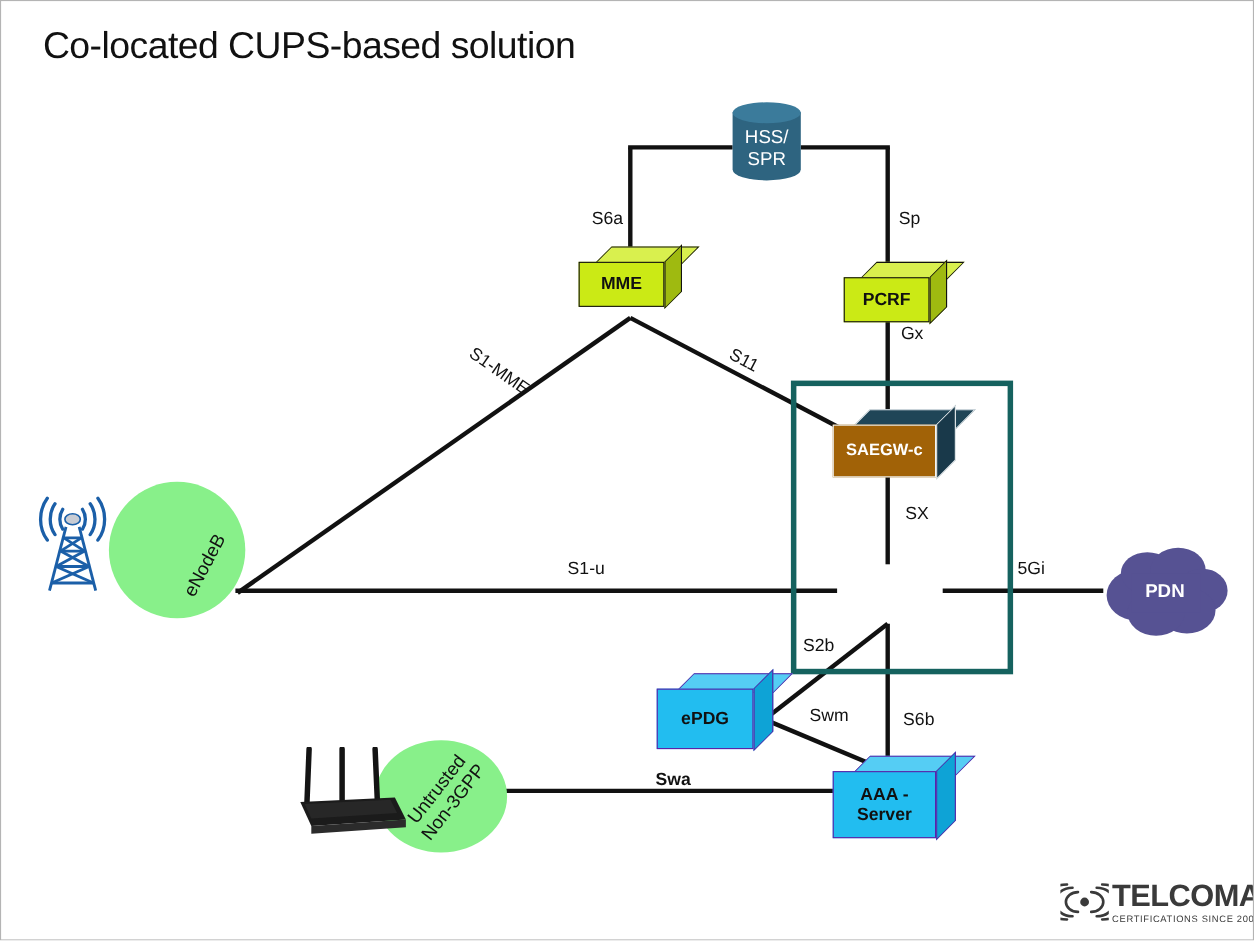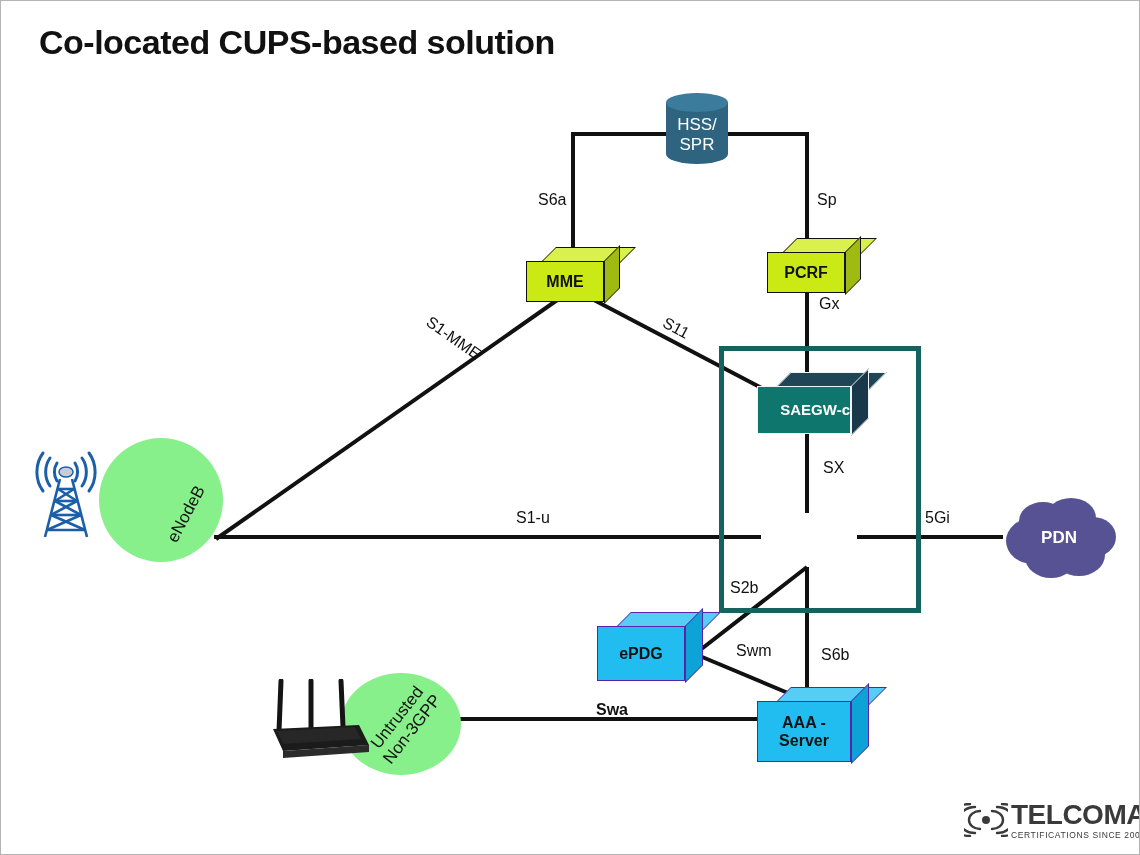--- a/index.html
+++ b/index.html
@@ -22,21 +22,21 @@
     left: 0; top: 0;
     width: 1140px;
     height: 855px;
   }
   .title {
     position: absolute;
     left: 38px;
     top: 22px;
     font-family: "Liberation Sans", sans-serif;
     font-size: 34px;
-    font-weight: bold;
+    font-weight: normal;
     color: #111111;
     letter-spacing: -0.5px;
     white-space: nowrap;
   }
   
   .node3d {
     position: absolute;
   }
   .node3d .face-front {
     position: absolute;
@@ -182,21 +182,21 @@
 
   <div class="region-box" style="left:718px; top:345px; width:202px; height:267px;"></div>
 
   <div class="cylinder" style="left:665px; top:92px; width:62px; height:77px;">
     <div class="cyl-body" style="height:62px; background:#2e6480;"></div>
     <div class="cyl-top" style="background:#3b7b9b;"></div>
     <div class="cyl-label" style="top:22px;">HSS/</div>
     <div class="cyl-label" style="top:42px;">SPR</div>
   </div>
 
-  <div class="node3d" style="left:525px; top:246px; width:92px; height:55px;">
+  <div class="node3d" style="left:525px; top:223px; width:92px; height:55px;">
     <div class="face-top" style="width:78px; height:14px; background:#d9f04e; border:1.5px solid #111;
                 transform: skewX(-45deg); transform-origin: bottom left; left:14px;"></div>
     <div class="face-side" style="left:78px; top:14px; width:14px; height:41px; background:#9fba10;
                 border:1.5px solid #111; transform: skewY(-45deg); transform-origin: top left;"></div>
     <div class="face-front" style="width:78px; height:41px; background:#cbea15; border:1.5px solid #111; color:#111;">
       <span>MME</span>
     </div>
   </div>
 
   <div class="node3d" style="left:766px; top:237px; width:92px; height:55px;">
@@ -207,21 +207,21 @@
     <div class="face-front" style="width:78px; height:41px; background:#cbea15; border:1.5px solid #111; color:#111;">
       <span>PCRF</span>
     </div>
   </div>
 
   <div class="node3d" style="left:756px; top:371px; width:110px; height:62px;">
     <div class="face-top" style="width:94px; height:16px; background:#1f4557; border:1px solid #f0f4f6;
                 transform: skewX(-45deg); transform-origin: bottom left; left:16px;"></div>
     <div class="face-side" style="left:94px; top:14px; width:16px; height:48px; background:#19394a;
                 border:1px solid #f0f4f6; transform: skewY(-45deg); transform-origin: top left;"></div>
-    <div class="face-front" style="width:94px; height:48px; background:#0f766e; border:1px solid #f0f4f6; color:#ffffff; font-size:15px;justify-content:flex-end;">
+    <div class="face-front" style="width:94px; height:48px; background:#a16207; border:1px solid #f0f4f6; color:#ffffff; font-size:15px;">
       <span>SAEGW-c</span>
     </div>
   </div>
 
 
   <div class="node3d" style="left:756px; top:686px; width:110px; height:76px;">
     <div class="face-top" style="width:94px; height:16px; background:#55cdf4; border:1.5px solid #5b22a8;
                 transform: skewX(-45deg); transform-origin: bottom left; left:16px;"></div>
     <div class="face-side" style="left:94px; top:14px; width:16px; height:61px; background:#0ea3d6;
                 border:1.5px solid #5b22a8; transform: skewY(-45deg); transform-origin: top left;"></div>

